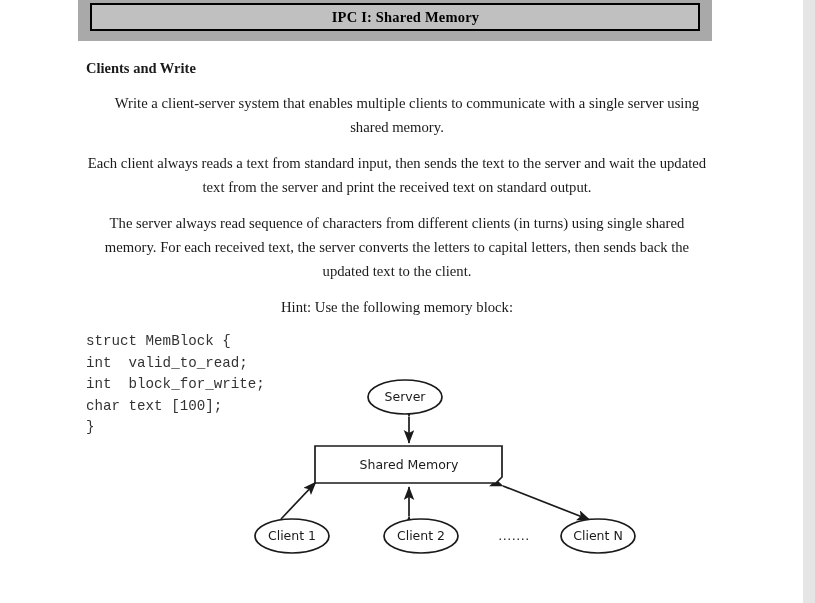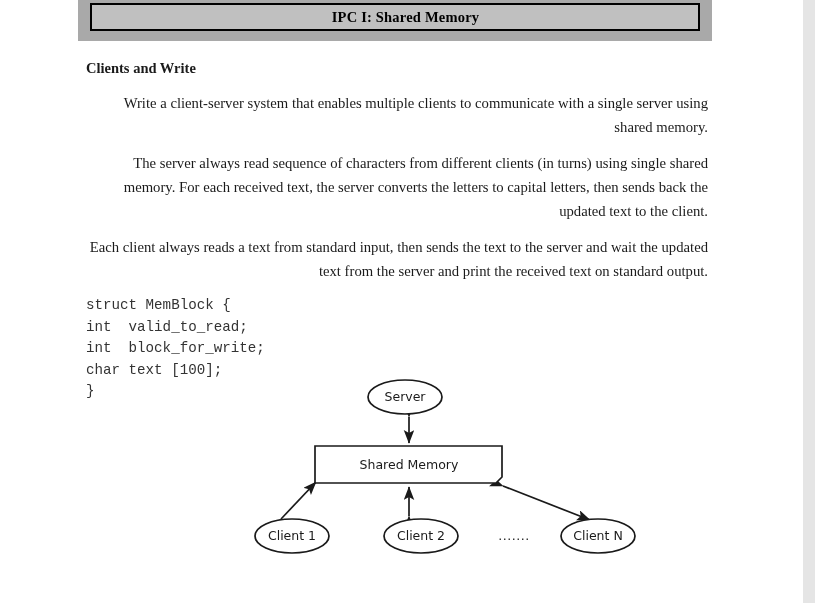--- a/index.html
+++ b/index.html
@@ -80,21 +80,21 @@
     font-size: 14.5px;
     color: #1a1a1a;
     margin: 0 0 14px 0;
   }
   .para {
     font-family: "Liberation Serif", serif;
     font-size: 14.7px;
     line-height: 24px;
     color: #1a1a1a;
     margin: 0 0 12px 0;
-    text-align: right;
+    text-align: center;
   }
   .para.indented {
     text-indent: 20px;
   }
   #code-block {
     font-family: "Liberation Mono", monospace;
     font-size: 14.2px;
     line-height: 21.5px;
     color: #333333;
     white-space: pre;
@@ -140,24 +140,25 @@
     <div id="title-banner-inner">
       <span id="title-banner-text">IPC I: Shared Memory</span>
     </div>
   </div>
 
   <div id="doc-body">
     <div class="section-heading">Clients and Write</div>
 
     <p class="para indented">Write a client-server system that enables multiple clients to communicate with a single server using shared memory.</p>
 
+    <p class="para">Each client always reads a text from standard input, then sends the text to the server and wait the updated text from the server and print the received text on standard output.</p>
+
     <p class="para">The server always read sequence of characters from different clients (in turns) using single shared memory. For each received text, the server converts the letters to capital letters, then sends back the updated text to the client.</p>
 
-    <p class="para">Each client always reads a text from standard input, then sends the text to the server and wait the updated text from the server and print the received text on standard output.</p>
-
+    <p class="para">Hint: Use the following memory block:</p>
 
     <div id="code-block">struct MemBlock {
 int  valid_to_read;
 int  block_for_write;
 char text [100];
 }</div>
   </div>
 
   <svg id="diagram" viewBox="0 0 803 603" width="803" height="603">
     <defs>

